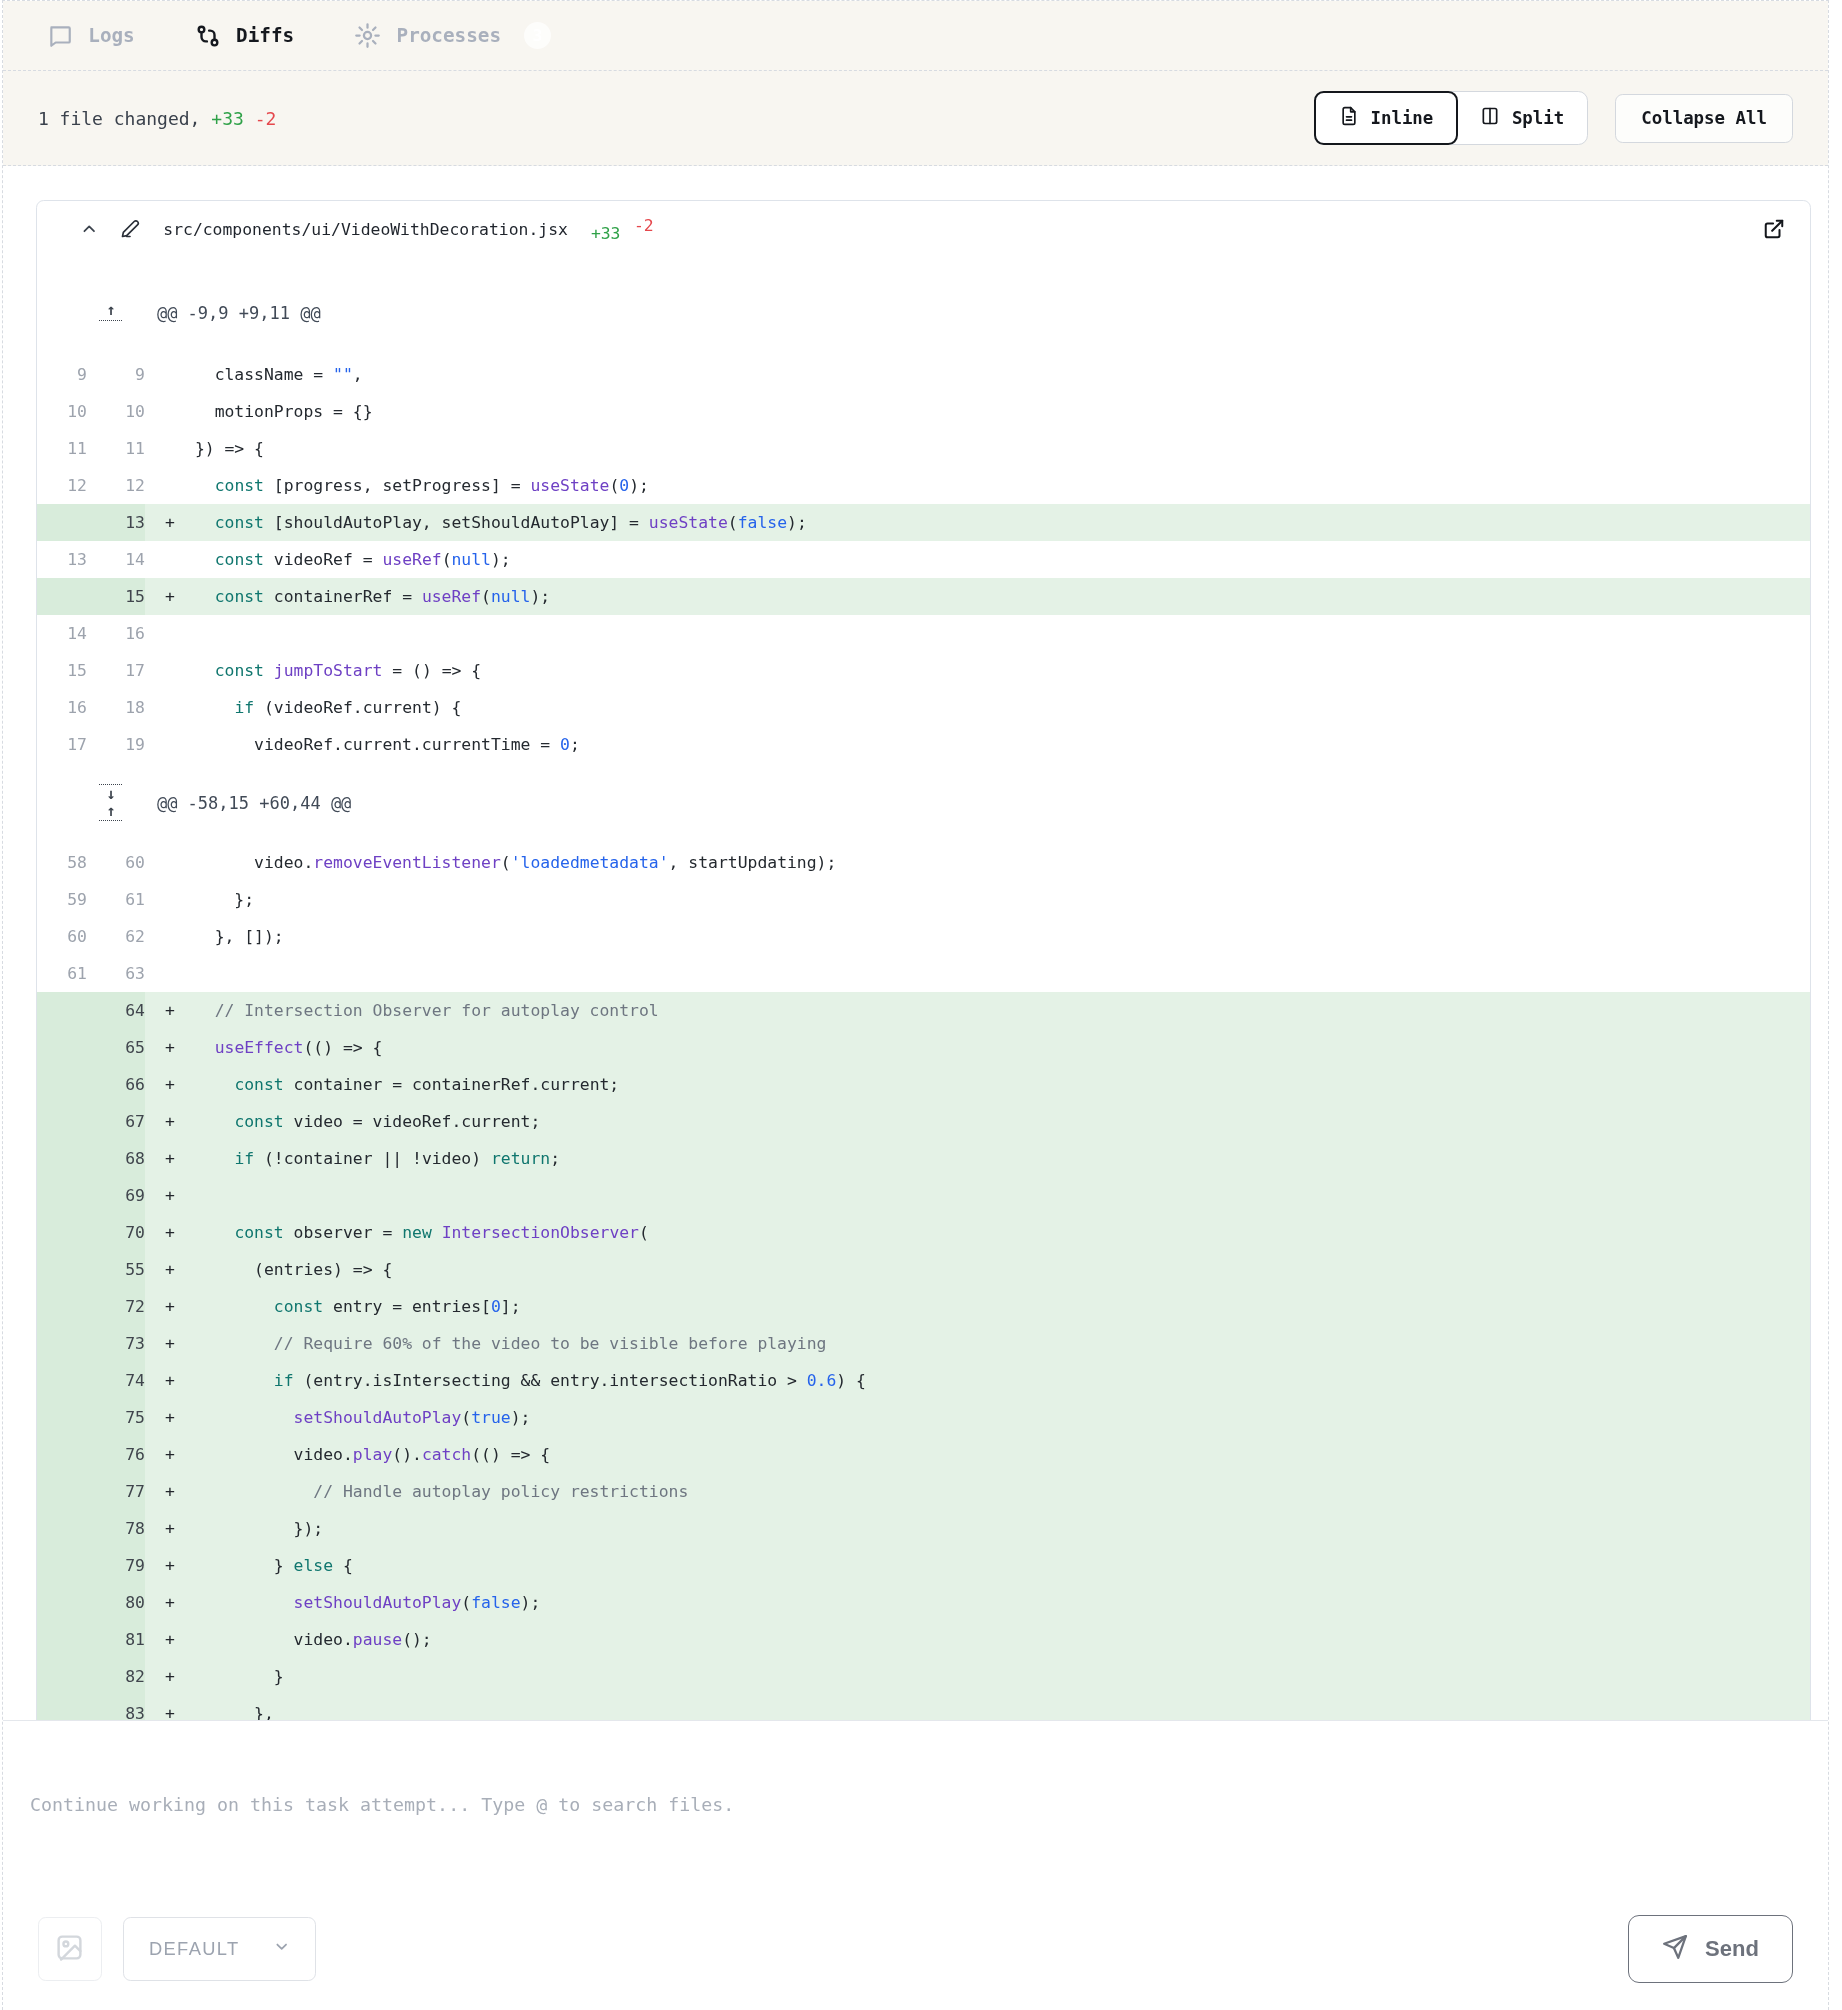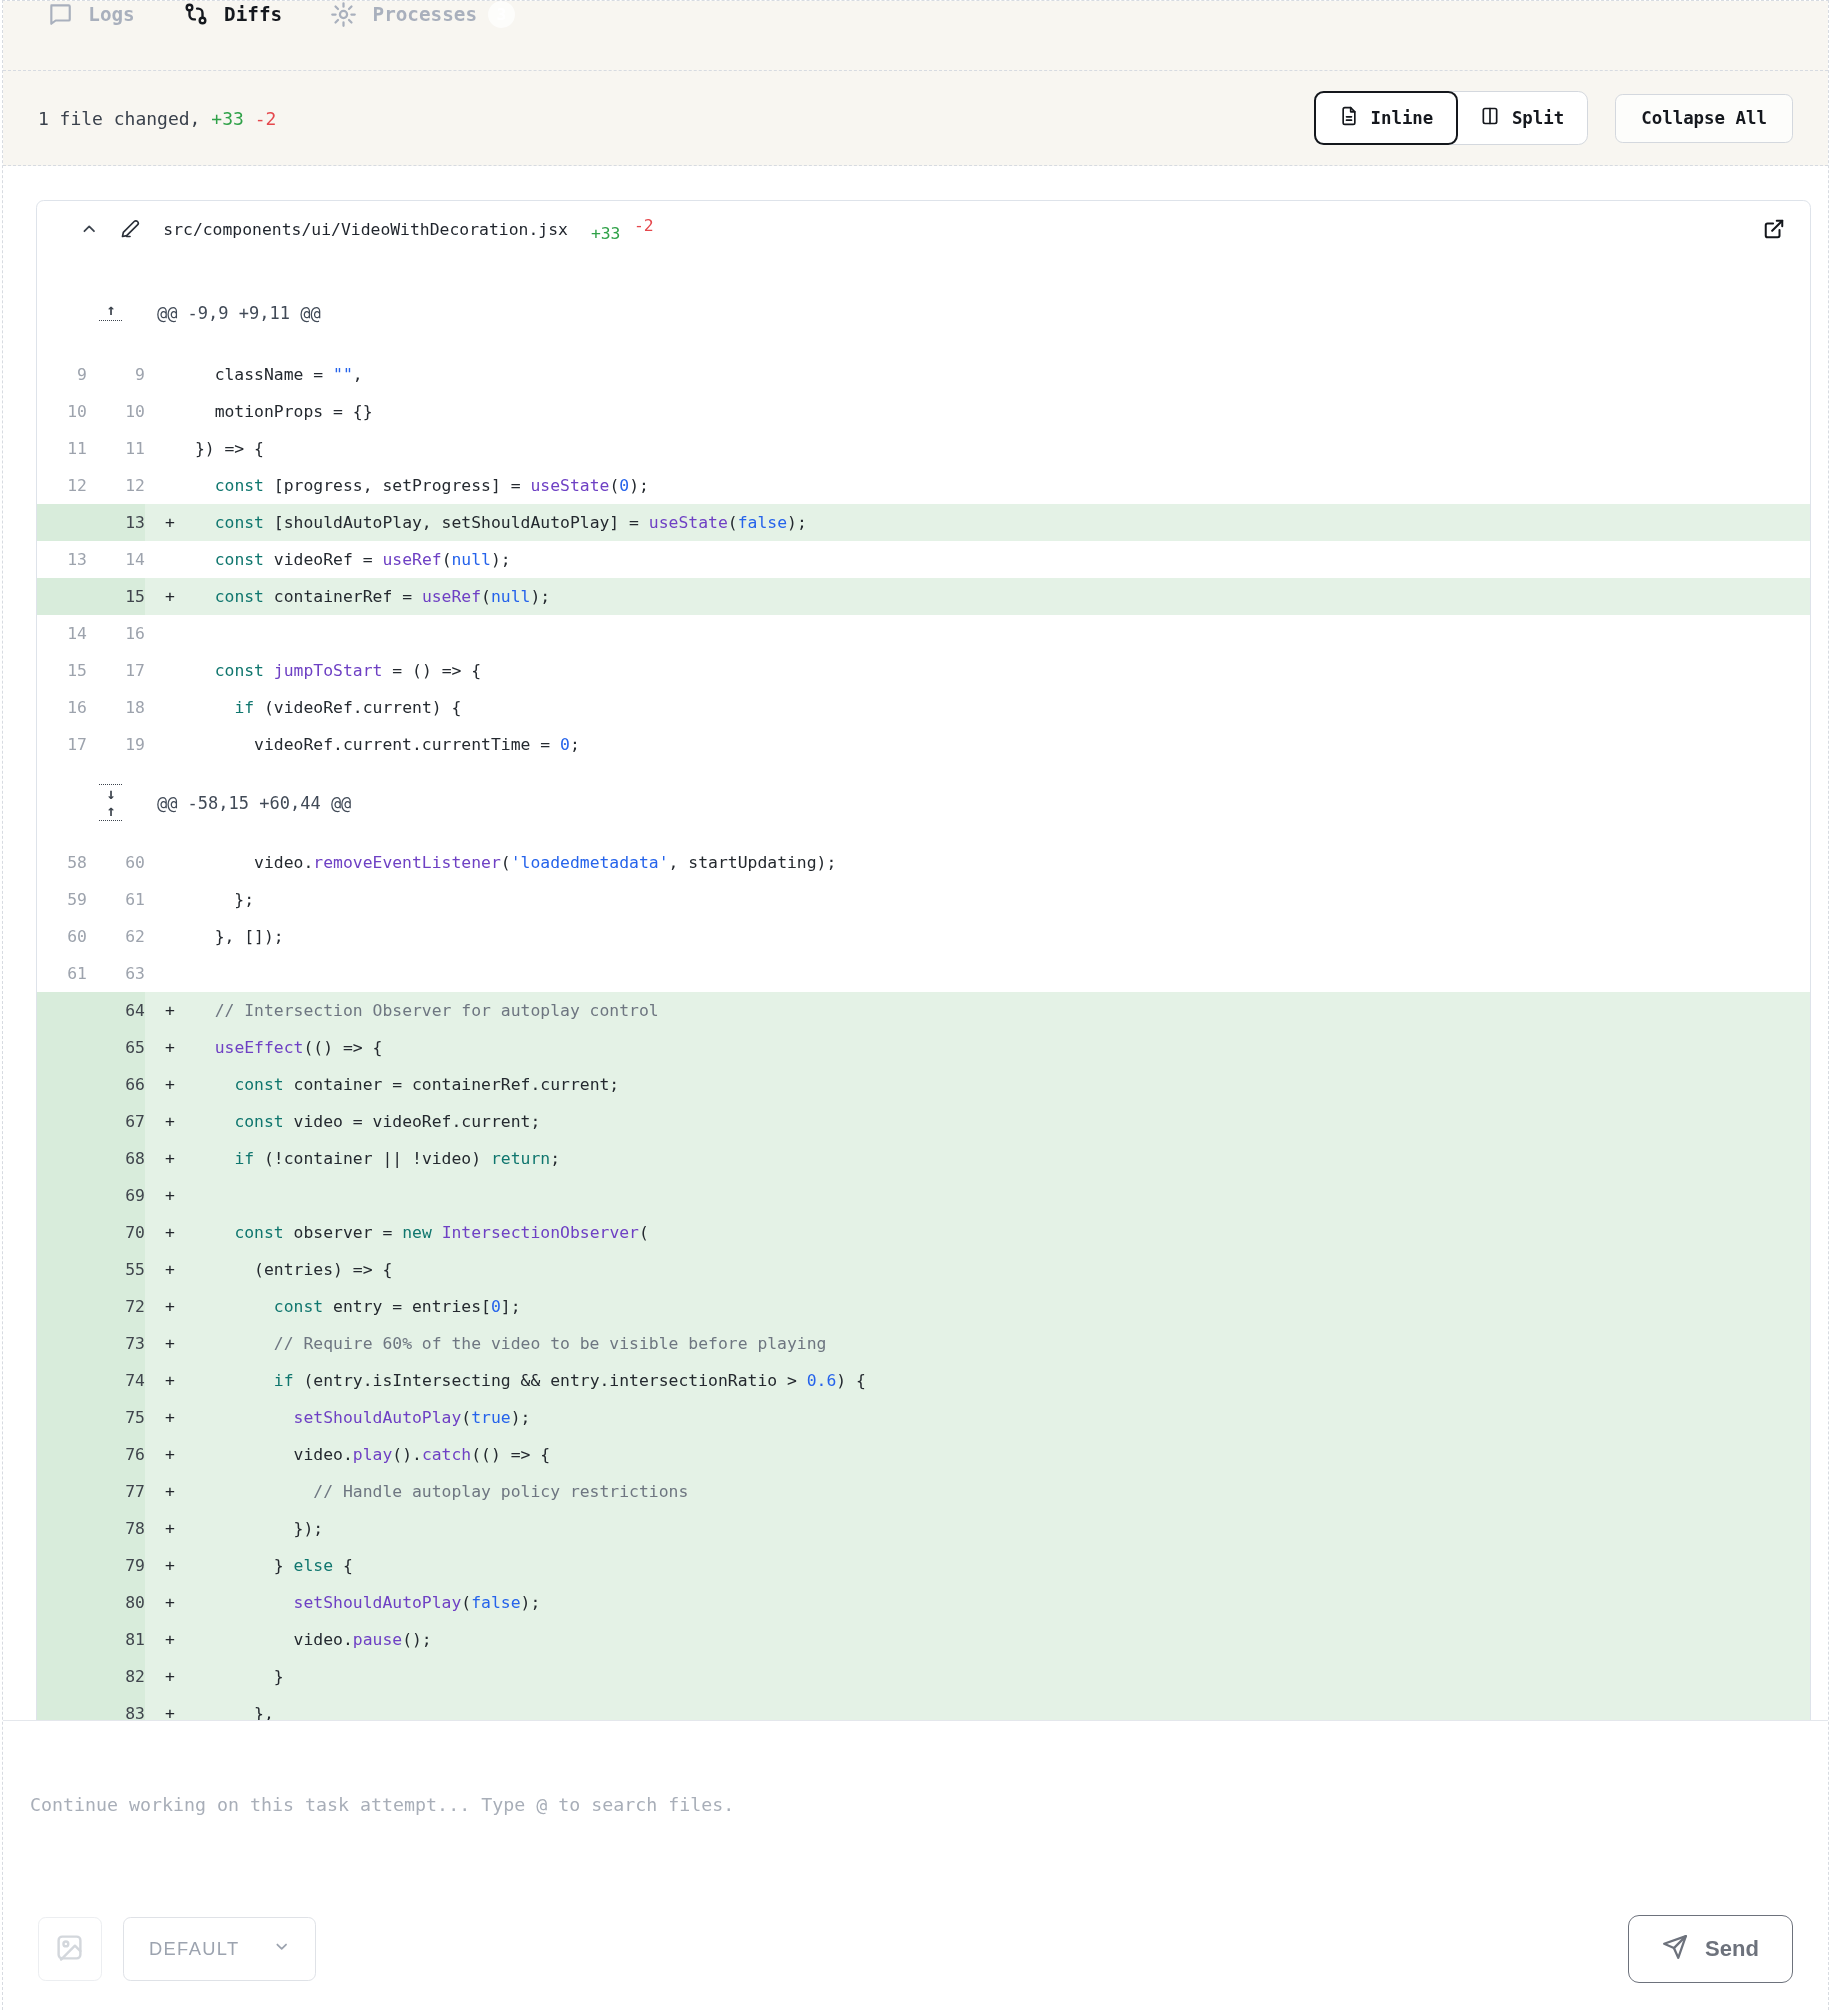--- a/index.html
+++ b/index.html
@@ -4,21 +4,21 @@
 <style>
   * { margin:0; padding:0; box-sizing:border-box; }
   html,body { width:1842px; height:2010px; background:#ffffff; overflow:hidden;
     font-family:"DejaVu Sans Mono", monospace; }
   .frame { margin-left:1.9px; width:1827px; height:2010px;
     border-left:1px dashed #d7dbe1; border-right:1px dashed #d7dbe1; border-top:1px dashed #d7dbe1;
     display:flex; flex-direction:column; background:#ffffff; }
 
   
   .tabbar { height:70px; background:#f8f6f1; border-bottom:1px dashed #d7dbe1;
-    display:flex; align-items:flex-start; padding-left:44px; gap:48px; flex:0 0 auto; }
+    display:flex; align-items:center; padding-left:44px; gap:60px; flex:0 0 auto; }
   .tab { display:flex; align-items:center; gap:15.4px; font-size:19.3px; font-weight:bold;
     color:#a9b0bd; cursor:pointer; }
   .tab svg { display:block; }
   .tab.active { color:#15181e; }
   .tab-badge { width:27px; height:27px; border-radius:13.5px; background:rgba(255,255,255,0.72);
     color:#ffffff; font-size:16.4px; font-weight:bold; display:flex; align-items:center;
     justify-content:center; margin-left:-37px; }
 
   
   .subheader { height:95px; background:#f8f6f1; border-bottom:1px dashed #d7dbe1;

